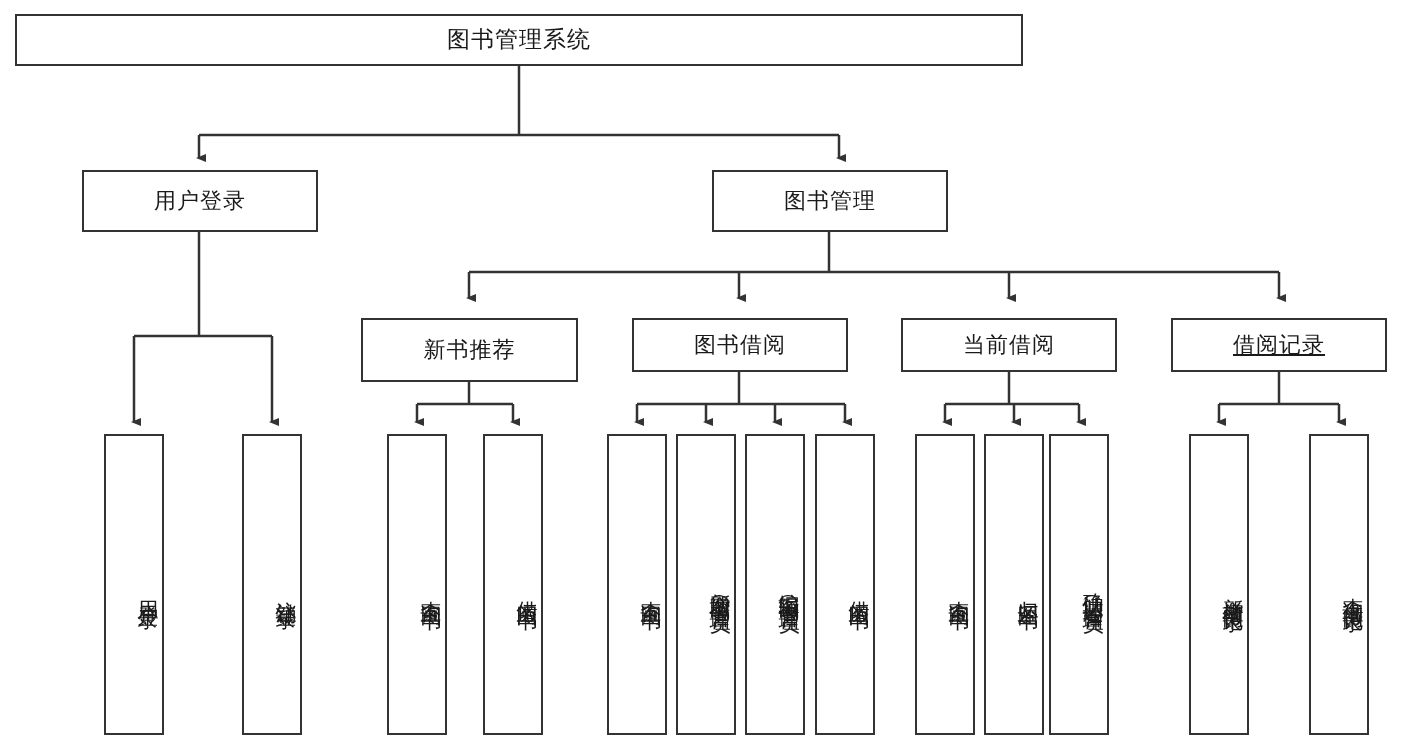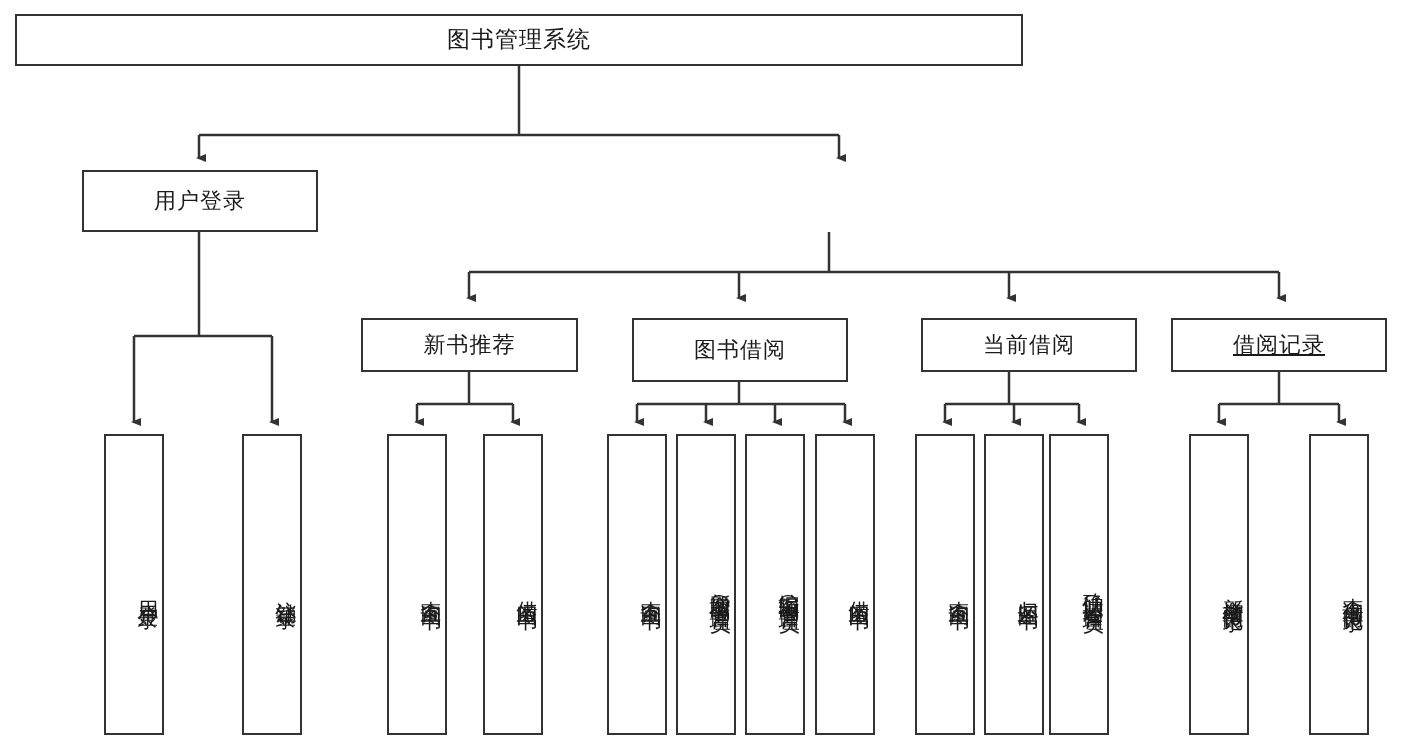--- a/index.html
+++ b/index.html
@@ -119,24 +119,25 @@
       <path d="M1279,372 L1279,404"></path>
       <path d="M1219,404 L1339,404"></path>
       <path d="M1219,404 L1219,422" marker-end="url(#arw)"></path>
       <path d="M1339,404 L1339,422" marker-end="url(#arw)"></path>
     </g>
   </svg>
 
   <div class="node horiz root" style="left:15px; top:14px; width:1008px; height:52px;">图书管理系统</div>
 
   <div class="node horiz" style="left:82px; top:170px; width:236px; height:62px;">用户登录</div>
+  <div class="node horiz" style="left:712px; top:170px; width:236px; height:62px;">图书管理</div>
 
-  <div class="node horiz" style="left:361px; top:318px; width:217px; height:54px;text-align:right;">新书推荐</div>
-  <div class="node horiz" style="left:632px; top:318px; width:216px; height:64px;">图书借阅</div>
-  <div class="node horiz" style="left:901px; top:318px; width:216px; height:54px;margin-left:20px;">当前借阅</div>
+  <div class="node horiz" style="left:361px; top:318px; width:217px; height:64px;text-align:right;">新书推荐</div>
+  <div class="node horiz" style="left:632px; top:318px; width:216px; height:54px;">图书借阅</div>
+  <div class="node horiz" style="left:901px; top:318px; width:216px; height:54px;">当前借阅</div>
   <div class="node horiz" style="left:1171px; top:318px; width:216px; height:54px;text-decoration:underline;">借阅记录</div>
 
   <div class="node vert" style="left:104px; top:434px; width:60px; height:301px;">
     <span class="vtext">用户登录</span>
   </div>
   <div class="node vert" style="left:242px; top:434px; width:60px; height:301px;">
     <span class="vtext">注销登录</span>
   </div>
 
   <div class="node vert" style="left:387px; top:434px; width:60px; height:301px;">

